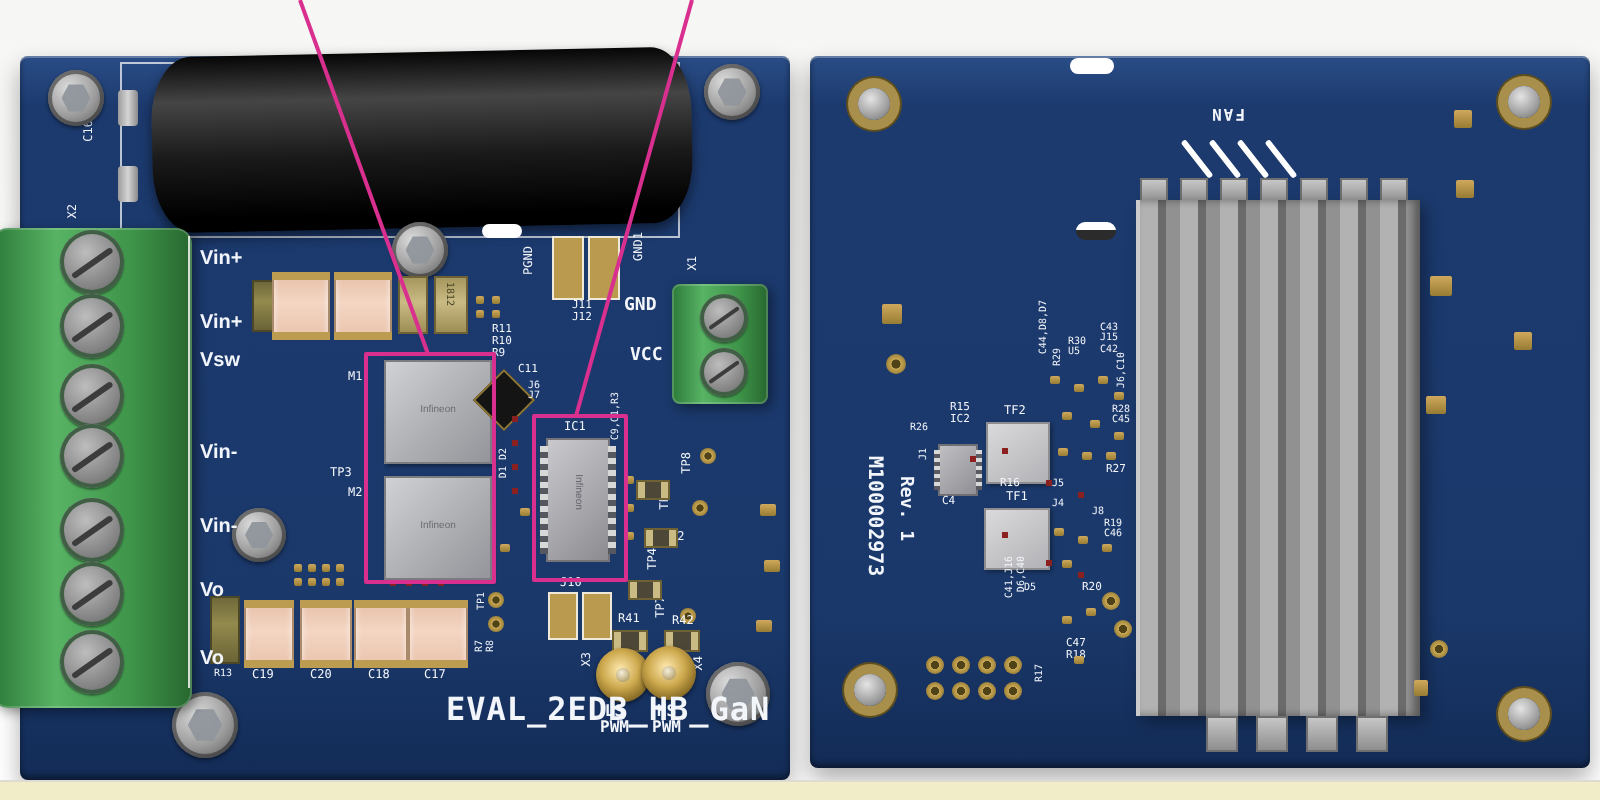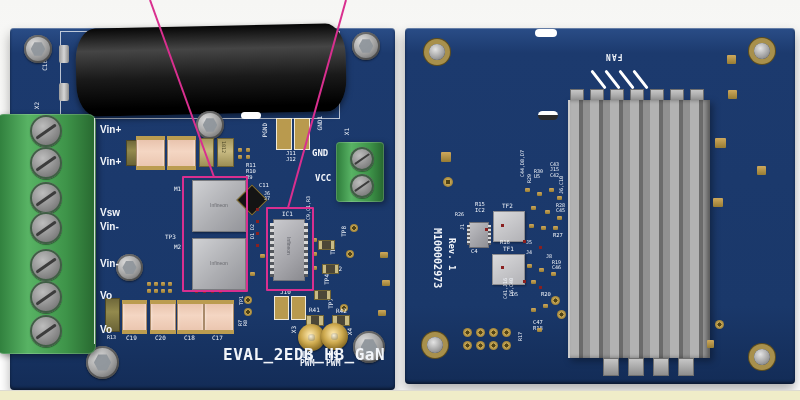--- a/index.html
+++ b/index.html
@@ -112,21 +112,21 @@
       <div class="tscrew" style="left:34px;top:98px;width:32px;height:32px;"></div>
       <div class="tscrew" style="left:34px;top:135px;width:32px;height:32px;"></div>
       <div class="tscrew" style="left:34px;top:167px;width:32px;height:32px;"></div>
       <div class="tscrew" style="left:34px;top:201px;width:32px;height:32px;"></div>
     </div>
     <span class="lbl v-up" style="left:24px;top:74px;z-index:6;">X2</span>
     <div class="silkline" style="left:84px;top:90px;width:1px;height:226px;z-index:6;"></div>
 
     <span class="lbl s10" style="left:90px;top:97px;z-index:6;">Vin+</span>
     <span class="lbl s10" style="left:90px;top:129px;z-index:6;">Vin+</span>
-    <span class="lbl s10" style="left:90px;top:180px;z-index:6;">Vsw</span>
+    <span class="lbl s10" style="left:90px;top:148px;z-index:6;">Vsw</span>
     <span class="lbl s10" style="left:90px;top:194px;z-index:6;">Vin-</span>
     <span class="lbl s10" style="left:90px;top:231px;z-index:6;">Vin-</span>
     <span class="lbl s10" style="left:90px;top:263px;z-index:6;">Vo</span>
     <span class="lbl s10" style="left:90px;top:297px;z-index:6;">Vo</span>
 
     <div class="olivecap" style="left:116px;top:112px;width:12px;height:24px;"></div>
     <div class="pinkcap" style="left:126px;top:108px;width:27px;height:32px;"></div>
     <div class="pinkcap" style="left:157px;top:108px;width:27px;height:32px;"></div>
     <div class="tancap" style="left:189px;top:110px;width:13px;height:27px;"></div>
     <div class="tancap" style="left:207px;top:110px;width:15px;height:27px;"></div>

